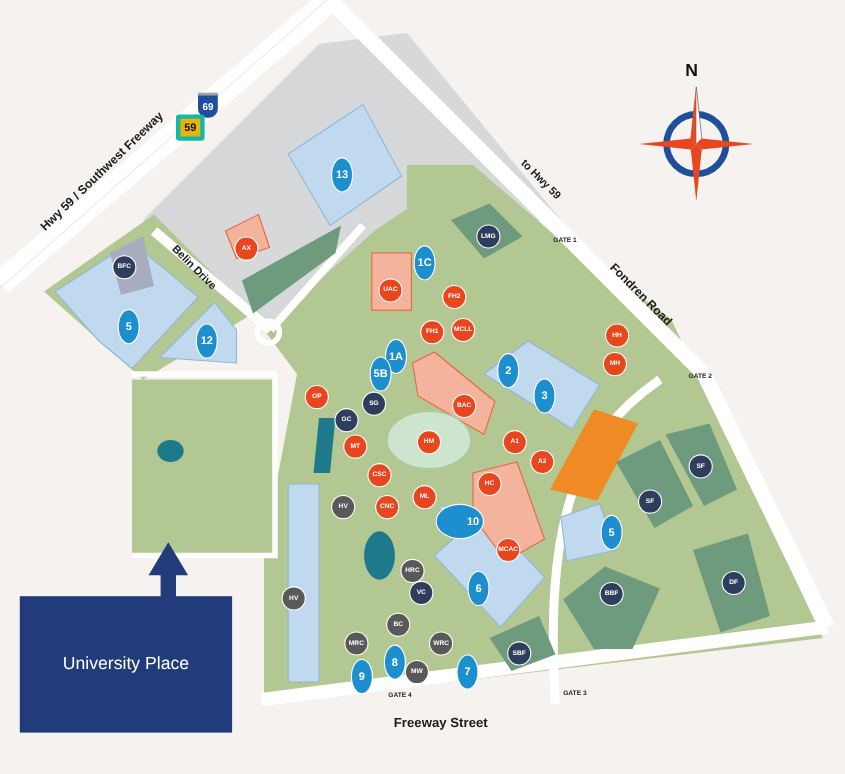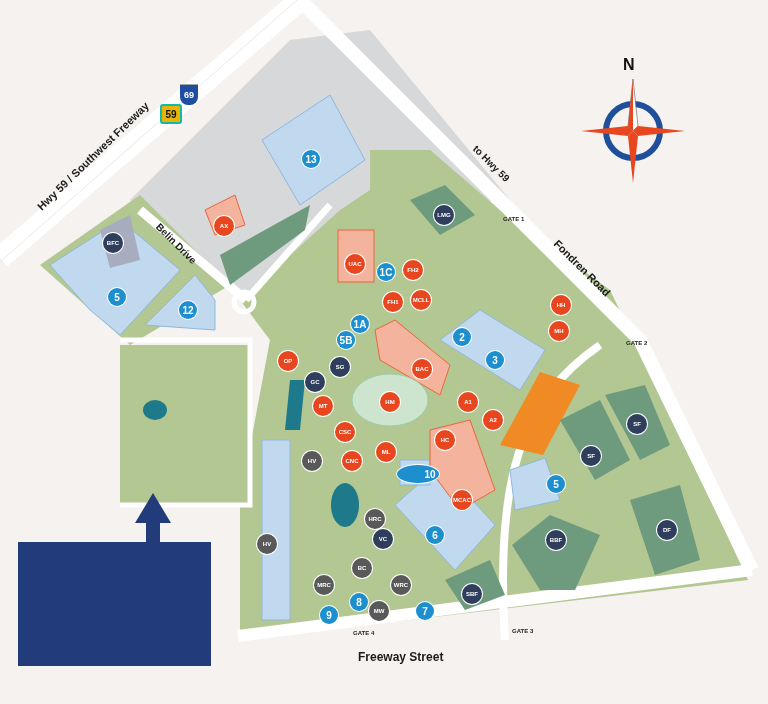--- a/index.html
+++ b/index.html
@@ -1,21 +1,21 @@
 <!DOCTYPE html>
 <html><head>
 <meta charset="utf-8">
 <style>
   html,body{margin:0;padding:0;}
   body{width:768px;height:704px;overflow:hidden;background:#f5f2ef;font-family:"Liberation Sans",sans-serif;position:relative;}
   #map{position:absolute;left:0;top:0;width:768px;height:704px;}
   .lbl{position:absolute;font-weight:bold;color:#1b1b1b;white-space:nowrap;transform-origin:center center;}
   .marker{position:absolute;width:20px;height:20px;border-radius:50%;display:flex;align-items:center;justify-content:center;color:#fff;font-weight:bold;font-size:6px;transform:translate(-50%,-50%);box-shadow:0 0 0 1px #fff;}
   .m-bld{background:#e8461e;}
-  .m-park{background:#1d8fcf;font-size:10px;width:18px;height:18px;}
+  .m-park{background:#1d8fcf;font-size:10px;width:18px;height:30px;}
   .m-res{background:#2f3e5c;}
   .m-gray{background:#59595a;}
   .gate{position:absolute;font-size:6px;font-weight:bold;color:#222;}
   #callout{position:absolute;left:18px;top:542px;width:193px;height:124px;background:#213b7b;color:#fff;display:flex;align-items:center;justify-content:center;text-align:center;font-size:16px;line-height:22px;}
 </style>
 </head>
 <body>
 
 <svg id="map" viewBox="0 0 768 704" xmlns="http://www.w3.org/2000/svg">
 
@@ -66,22 +66,22 @@
   <ellipse cx="155" cy="410" rx="12" ry="10" fill="#1e7a8a"></ellipse>
   <polygon points="290,380 305,380 300,430 285,430" fill="#1e7a8a"></polygon>
 </svg>
 
 <div class="lbl" style="left:18px;top:150px;font-size:11px;transform:rotate(-44deg);">Hwy 59 / Southwest Freeway</div>
 <div class="lbl" style="left:150px;top:238px;font-size:10px;transform:rotate(45deg);">Belin Drive</div>
 <div class="lbl" style="left:545px;top:262px;font-size:11px;transform:rotate(45deg);">Fondren Road</div>
 <div class="lbl" style="left:358px;top:650px;font-size:12px;">Freeway Street</div>
 <div class="lbl" style="left:468px;top:158px;font-size:10px;transform:rotate(45deg);">to Hwy 59</div>
 
-<div style="position:absolute;left:180px;top:84px;width:18px;height:20px;background:#1f4da0;color:#fff;font-size:9px;font-weight:bold;display:flex;align-items:center;justify-content:center;border-top:1px solid #a3a3a3;border-radius:0 0 8px 8px;">69</div>
-<div style="position:absolute;left:160px;top:104px;width:18px;height:16px;background:#eab308;border:2px solid #14b8a6;color:#111;font-size:10px;font-weight:bold;display:flex;align-items:center;justify-content:center;border-radius:3px;">59</div>
+<div style="position:absolute;left:180px;top:84px;width:18px;height:20px;background:#1f4da0;color:#fff;font-size:9px;font-weight:bold;display:flex;align-items:center;justify-content:center;border-top:3px solid #a3a3a3;border-radius:0 0 8px 8px;">69</div>
+<div style="position:absolute;left:160px;top:104px;width:18px;height:16px;background:#eab308;border:4px solid #14b8a6;color:#111;font-size:10px;font-weight:bold;display:flex;align-items:center;justify-content:center;border-radius:3px;">59</div>
 
 <div style="position:absolute;left:578px;top:56px;width:110px;height:130px;">
   <div style="position:absolute;left:45px;top:0;font-size:16px;font-weight:bold;color:#111;">N</div>
   <svg width="110" height="110" viewBox="0 0 110 110" style="position:absolute;top:20px;left:0;">
     <circle cx="55" cy="55" r="27" fill="none" stroke="#1f4f9a" stroke-width="6"></circle>
     <polygon points="55,3 60,50 55,55 50,50" fill="#fff" stroke="#555" stroke-width="0.6"></polygon>
     <polygon points="55,107 60,60 55,55 50,60" fill="#e8461e"></polygon>
     <polygon points="3,55 50,50 55,55 50,60" fill="#e8461e"></polygon>
     <polygon points="107,55 60,50 55,55 60,60" fill="#e8461e"></polygon>
     <polygon points="55,3 55,55 50,50" fill="#e8461e"></polygon>
@@ -125,32 +125,33 @@
 <div class="marker m-gray" style="left:401px;top:585px;">WRC</div>
 <div class="marker m-gray" style="left:379px;top:611px;">MW</div>
 <div class="marker m-res" style="left:591px;top:456px;">SF</div>
 <div class="marker m-res" style="left:637px;top:424px;">SF</div>
 <div class="marker m-res" style="left:556px;top:540px;">BBF</div>
 <div class="marker m-res" style="left:472px;top:594px;">SBF</div>
 <div class="marker m-res" style="left:667px;top:530px;">DF</div>
 
 <div class="marker m-park" style="left:360px;top:324px;text-align:center;">1A</div>
 <div class="marker m-park" style="left:346px;top:340px;">5B</div>
-<div class="marker m-park" style="left:386px;top:272px;">1C</div>
+<div class="marker m-park" style="left:386px;top:239px;">1C</div>
 <div class="marker m-park" style="left:462px;top:337px;">2</div>
 <div class="marker m-park" style="left:495px;top:360px;">3</div>
 <div class="marker m-park" style="left:556px;top:484px;">5</div>
 <div class="marker m-park" style="left:435px;top:535px;">6</div>
 <div class="marker m-park" style="left:425px;top:611px;">7</div>
 <div class="marker m-park" style="left:359px;top:602px;">8</div>
 <div class="marker m-park" style="left:329px;top:615px;">9</div>
 <div class="marker m-park" style="left:418px;top:474px;padding-left:24px;">10</div>
 <div class="marker m-park" style="left:188px;top:310px;">12</div>
 <div class="marker m-park" style="left:117px;top:297px;">5</div>
 <div class="marker m-park" style="left:311px;top:159px;">13</div>
 
 <svg style="position:absolute;left:133px;top:493px;" width="40" height="50" viewBox="0 0 40 50">
   <polygon points="20,0 38,30 27,30 27,50 13,50 13,30 2,30" fill="#213b7b"></polygon>
 </svg>
 <div id="callout">
   <div>
+    <div>University Place</div>
   </div>
 </div>
 
 </body></html>

